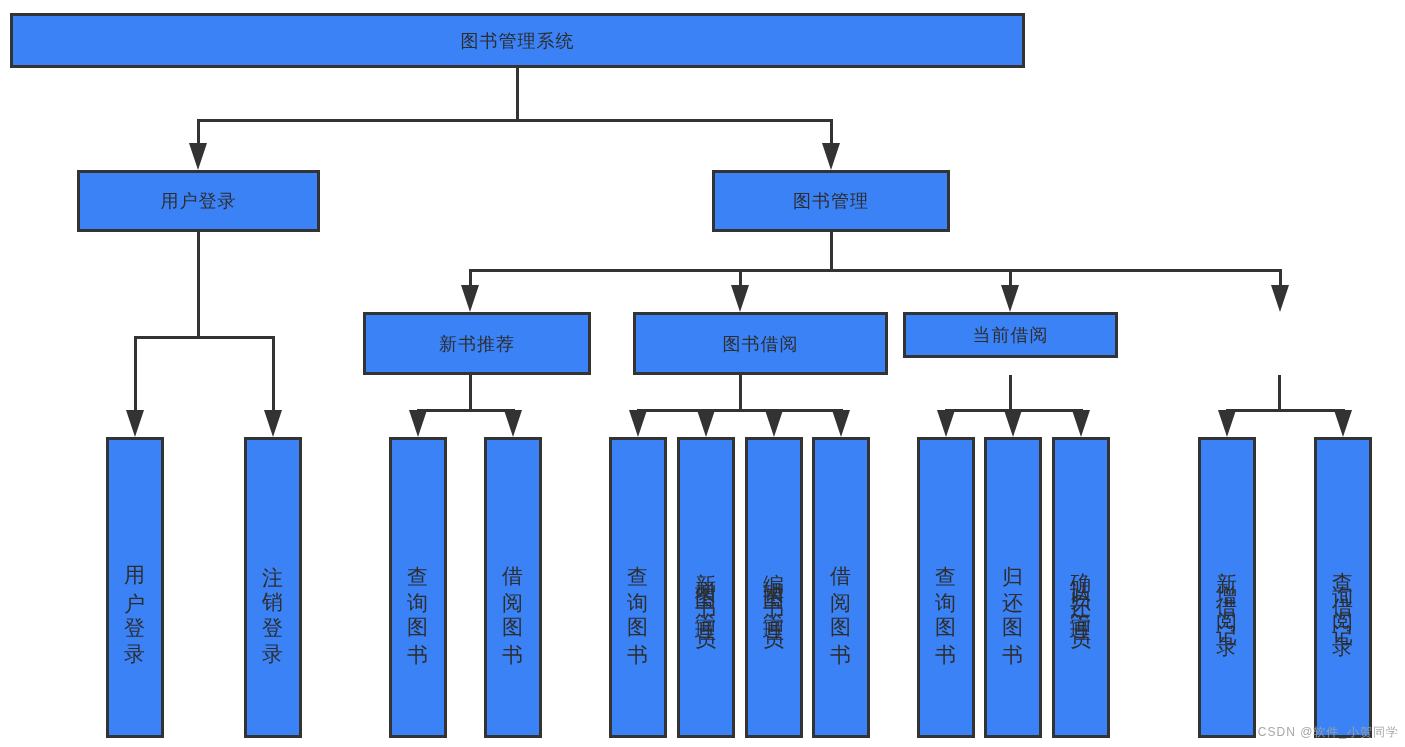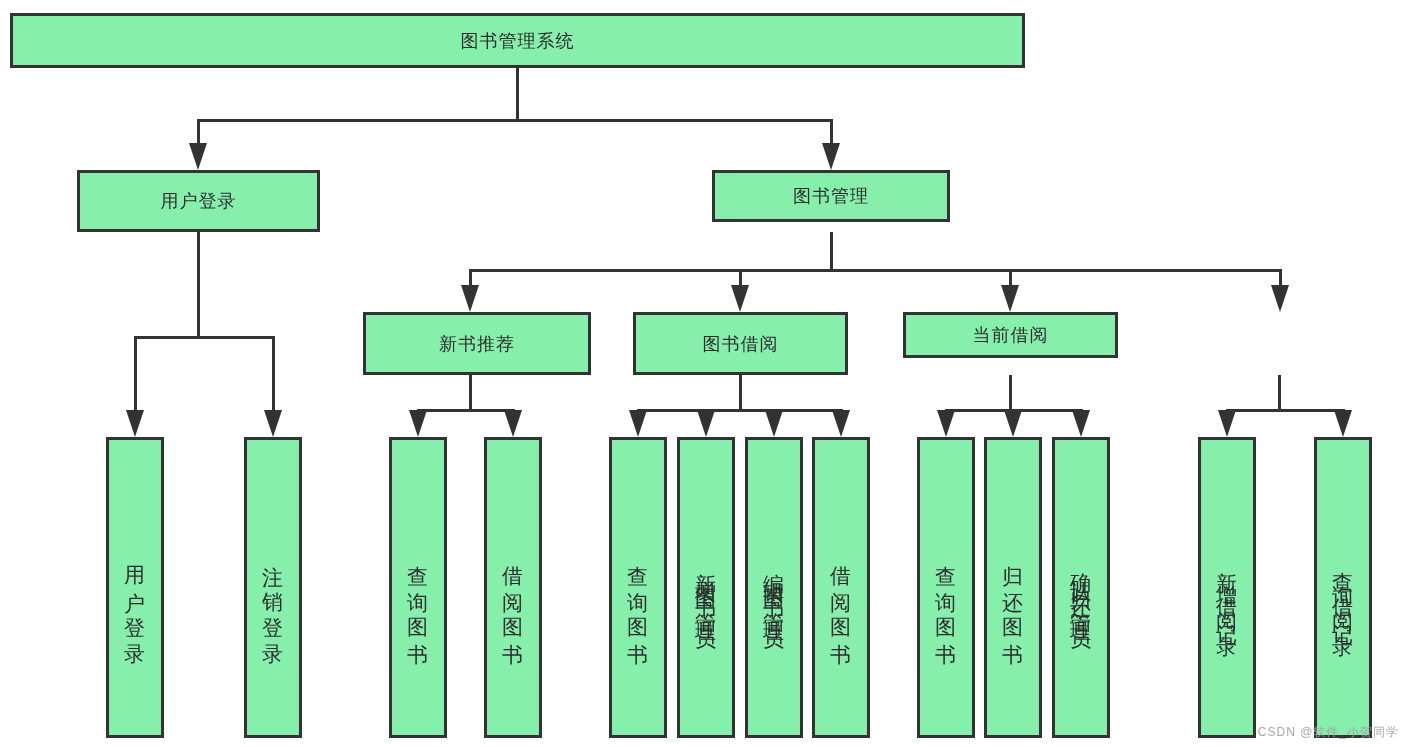--- a/index.html
+++ b/index.html
@@ -1,21 +1,21 @@
 <!DOCTYPE html>
 <html><head>
 <meta charset="utf-8">
 <style>
   html,body{margin:0;padding:0;background:#ffffff;}
   .stage{
     position:relative;width:1405px;height:747px;background:#ffffff;
     font-family:"Liberation Sans","DejaVu Sans",sans-serif;overflow:hidden;
   }
   .box{
-    position:absolute;box-sizing:border-box;background:#86efac;
+    position:absolute;box-sizing:border-box;background:#3b82f6;
     border:3px solid #333333;display:flex;align-items:center;justify-content:center;
     color:#2d2d2d;
   }
   .hbox{font-size:18px;letter-spacing:1px;}
   .vbox{width:58px;top:437px;height:301px;}
   .vtext{
     writing-mode:vertical-rl;text-orientation:upright;
     font-size:21px;line-height:1;
   }
   .connectors{position:absolute;left:0;top:0;}
@@ -75,28 +75,28 @@
     </g>
   </svg>
 
   <div class="box hbox" style="left:10px;top:13px;width:1015px;height:55px">
     <span>图书管理系统</span>
   </div>
 
   <div class="box hbox" style="left:77px;top:170px;width:243px;height:62px">
     <span>用户登录</span>
   </div>
-  <div class="box hbox" style="left:712px;top:170px;width:238px;height:52px">
+  <div class="box hbox" style="left:712px;top:170px;width:238px;height:62px">
     <span>图书管理</span>
   </div>
 
   <div class="box hbox" style="left:363px;top:312px;width:228px;height:63px">
     <span>新书推荐</span>
   </div>
-  <div class="box hbox" style="left:633px;top:312px;width:215px;height:63px">
+  <div class="box hbox" style="left:633px;top:312px;width:255px;height:63px">
     <span>图书借阅</span>
   </div>
   <div class="box hbox" style="left:903px;top:312px;width:215px;height:46px">
     <span>当前借阅</span>
   </div>
 
   <div class="box vbox" style="left:106px">
     <span class="vtext" style="letter-spacing: 26px; padding-top: 26px;">用户登录</span>
   </div>
   <div class="box vbox" style="left:244px">

